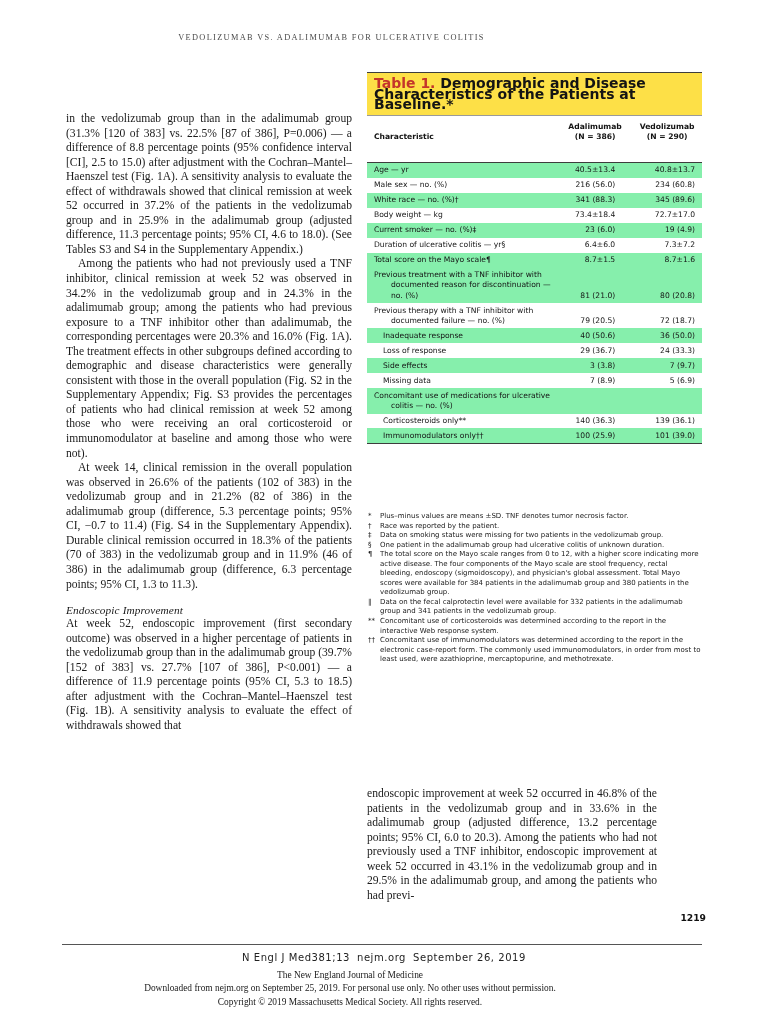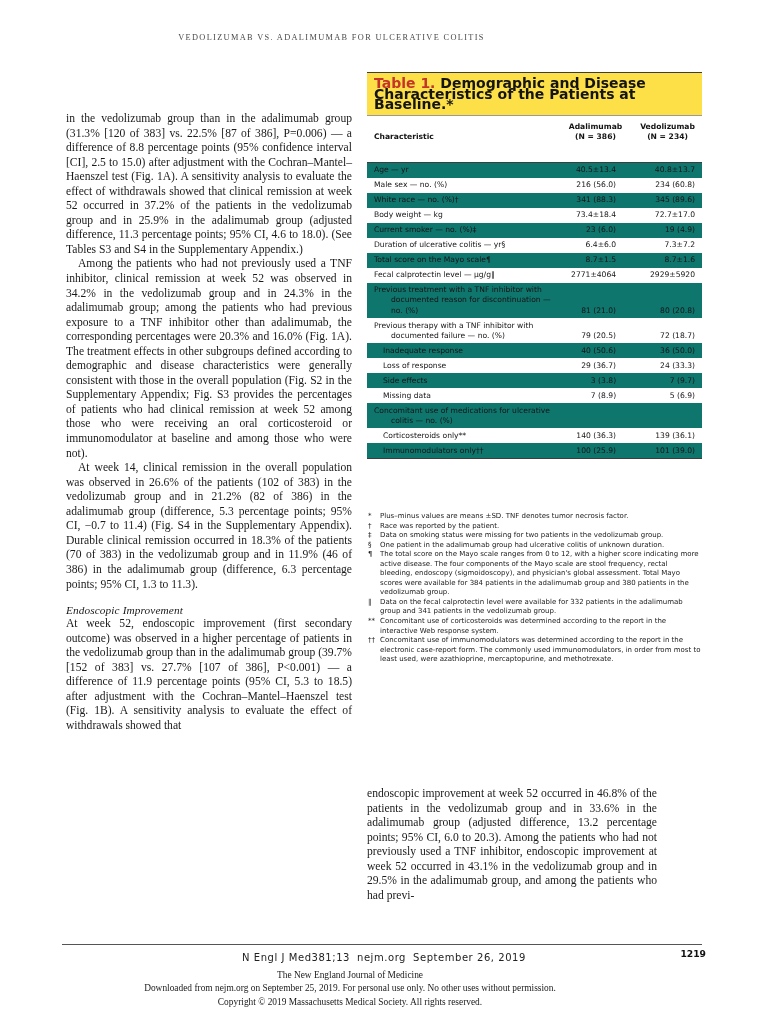--- a/index.html
+++ b/index.html
@@ -108,21 +108,21 @@
     padding-top: 6px;
     padding-bottom: 20px;
     background: #ffffff;
   }
   table.t1 thead th.char {
     text-align: left;
     vertical-align: bottom;
   }
   .hdr-line { border-bottom: 0.8px solid #3d3d3d; }
 
-  table.t1 tbody tr.alt td { background: #0f766e; }
+  table.t1 tbody tr.alt td { background: #86efac; }
   table.t1 tbody tr.plain td { background: #ffffff; }
   table.t1 td.num {
     text-align: right;
     padding-right: 14px;
     white-space: nowrap;
   }
   table.t1 td.num.v {
     padding-right: 7px;
   }
   td.lbl { width: 57%; }
@@ -167,21 +167,21 @@
     width: 768px;
     text-align: center;
     font-family: "DejaVu Sans", sans-serif;
     font-size: 10px;
     letter-spacing: 0.55px;
     color: #222;
   }
   .folio .sp { display: inline-block; width: 7px; }
   .pagenum {
     position: absolute;
-    top: 948px;
+    top: 912px;
     right: 62px;
     font-family: "DejaVu Sans", sans-serif;
     font-size: 9.2px;
     font-weight: bold;
     color: #111;
   }
   .dl-block {
     position: absolute;
     left: 16px;
     top: 969px;
@@ -216,21 +216,21 @@
     <table class="t1">
       <thead>
         <tr>
           <th class="char hdr-line">Characteristic</th>
           <th class="hdr-line">
             <div>Adalimumab</div>
             <div>(N = 386)</div>
           </th>
           <th class="hdr-line">
             <div>Vedolizumab</div>
-            <div>(N = 234)</div>
+            <div>(N = 290)</div>
           </th>
         </tr>
       </thead>
       <tbody id="t1-body">
           <tr class="alt">
             <td class="lbl"><span>Age — yr</span></td>
             <td class="num">40.5±13.4</td>
             <td class="num v">40.8±13.7</td>
           </tr>
           <tr class="plain">
@@ -255,25 +255,20 @@
           </tr>
           <tr class="plain">
             <td class="lbl"><span>Duration of ulcerative colitis — yr§</span></td>
             <td class="num">6.4±6.0</td>
             <td class="num v">7.3±7.2</td>
           </tr>
           <tr class="alt">
             <td class="lbl"><span>Total score on the Mayo scale¶</span></td>
             <td class="num">8.7±1.5</td>
             <td class="num v">8.7±1.6</td>
-          </tr>
-          <tr class="plain">
-            <td class="lbl"><span>Fecal calprotectin level — μg/g‖</span></td>
-            <td class="num">2771±4064</td>
-            <td class="num v">2929±5920</td>
           </tr>
           <tr class="alt">
             <td class="lbl">
               <span class="hang">Previous treatment with a TNF inhibitor with documented reason for discontinuation — no. (%)</span>
             </td>
             <td class="num">81 (21.0)</td>
             <td class="num v">80 (20.8)</td>
           </tr>
           <tr class="plain">
             <td class="lbl">

